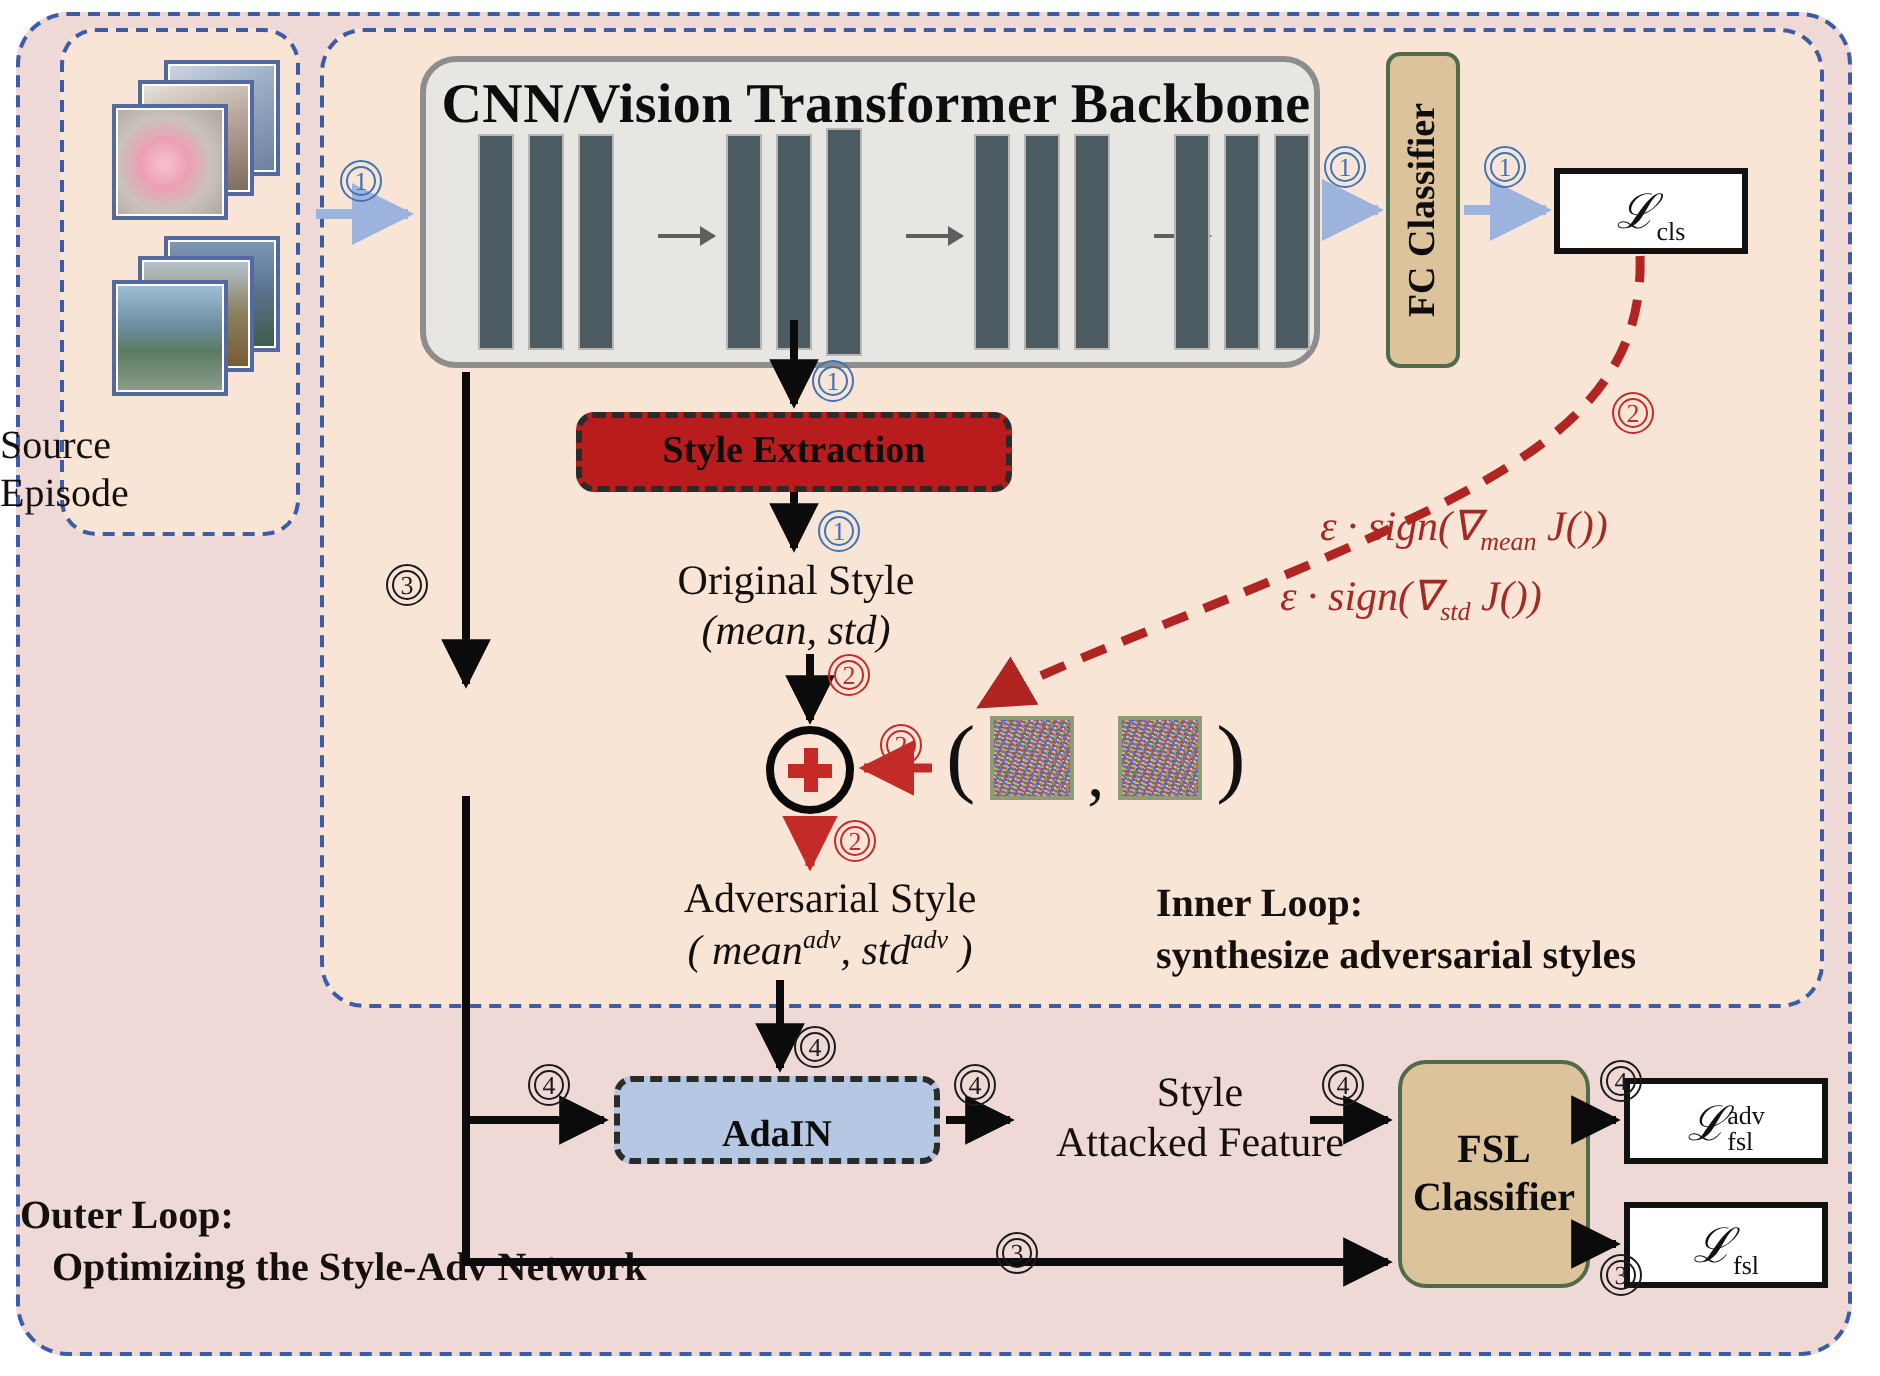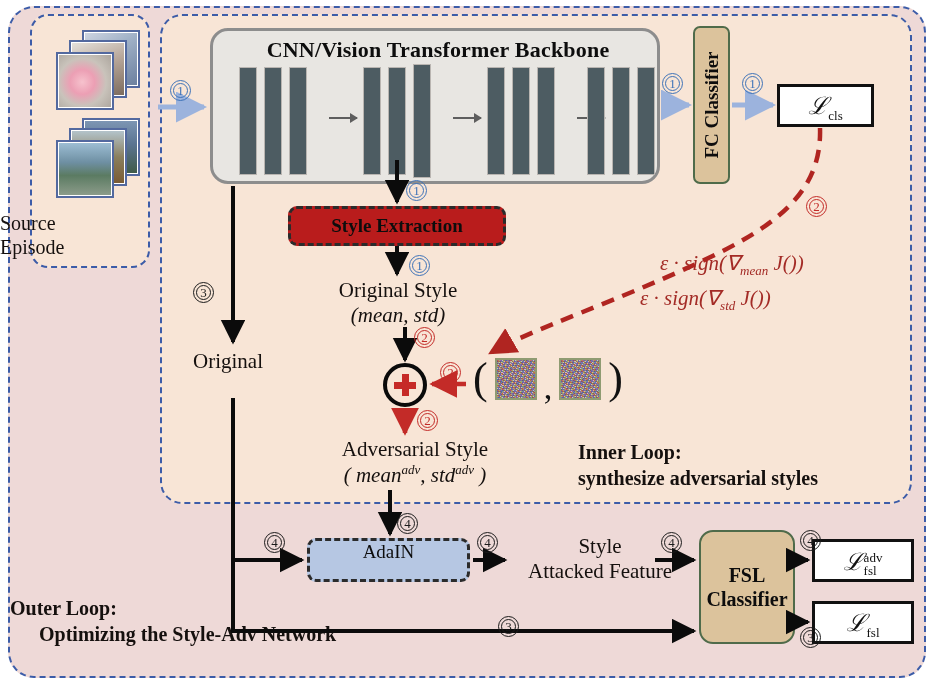--- a/index.html
+++ b/index.html
@@ -38,21 +38,21 @@
 
   .src-label{position:absolute;left:0;width:120px;
              font-size:20px;color:#15100e;line-height:1.18;}
 
   
   .backbone{
     position:absolute;left:210px;top:28px;width:450px;height:156px;
     background:#e8e6e2;border:3px solid #8d8d8d;border-radius:18px;box-sizing:border-box;
   }
   .backbone-title{position:absolute;left:0;top:6px;width:450px;text-align:center;
-    font-weight:bold;font-size:22px;color:#0d0d0d;letter-spacing:.2px;}
+    font-weight:bold;font-size:28px;color:#0d0d0d;letter-spacing:.2px;}
   .bgroup{position:absolute;top:36px;height:108px;display:flex;gap:7px;}
   .bar{width:18px;height:108px;background:#4d5c62;border:1px solid #b9b5b1;box-sizing:border-box;}
   .bar.tall{height:114px;margin-top:-3px;}
   .barrow{position:absolute;top:86px;width:28px;height:2px;background:#5e5e5e;}
   .barrow:after{content:"";position:absolute;right:-1px;top:-4px;border-left:8px solid #5e5e5e;
     border-top:5px solid transparent;border-bottom:5px solid transparent;}
 
   
   .style-extract{
     position:absolute;left:288px;top:206px;width:218px;height:40px;
@@ -72,22 +72,22 @@
     position:absolute;background:#ffffff;border:3px solid #111111;box-sizing:border-box;
     display:flex;align-items:center;justify-content:center;color:#111;
   }
   #loss-cls{left:777px;top:84px;width:97px;height:43px;}
   #loss-fsl-adv{left:812px;top:539px;width:102px;height:43px;}
   #loss-fsl{left:812px;top:601px;width:102px;height:43px;}
 
   .adain{
     position:absolute;left:307px;top:538px;width:163px;height:44px;
     background:#b6c7e3;border:3px dashed #2b2b2b;border-radius:9px;box-sizing:border-box;
-    display:flex;align-items:flex-start;justify-content:center;
-    font-weight:normal;font-size:19px;color:#0d0d0d;
+    display:flex;align-items:flex-end;justify-content:center;
+    font-weight:bold;font-size:19px;color:#0d0d0d;
   }
   .fsl-classifier{
     position:absolute;left:699px;top:530px;width:96px;height:114px;
     background:#dcc39c;border:2.5px solid #4f6b4a;border-radius:14px;box-sizing:border-box;
     display:flex;flex-direction:column;align-items:center;justify-content:center;
     font-weight:bold;font-size:20px;color:#0d0d0d;line-height:1.22;text-align:center;
   }
 
   
   .noise{
@@ -204,21 +204,20 @@
     <span class="cal">ℒ<sub style="font-style:normal;font-size:13px;">cls</sub></span>
   </div>
 
   <div class="style-extract">
     <span>Style Extraction</span>
   </div>
 
   <div class="lbl center ital" style="left:300px;top:303px;width:196px;font-size:21px;">(mean, std)</div>
   <div class="lbl center" style="left:300px;top:278px;width:196px;font-size:21px;">Original Style</div>
 
-  <div class="lbl center" style="left:158px;top:349px;width:140px;font-size:21px;">Original</div>
 
   <div class="plusnode"></div>
 
   <div style="position:absolute;left:473px;top:357px;display:flex;align-items:center;gap:7px;">
     <span class="paren">(</span>
     <span class="noise"></span>
     <span class="comma">,</span>
     <span class="noise"></span>
     <span class="paren">)</span>
   </div>
@@ -247,21 +246,21 @@
 
   <div class="lossbox" id="loss-fsl-adv">
     <span class="cal">ℒ<span style="display:inline-block;font-style:normal;font-size:13px;line-height:1;vertical-align:middle;text-align:left;"><span style="display:block;">adv</span><span style="display:block;">fsl</span></span></span>
   </div>
 
   <div class="lossbox" id="loss-fsl">
     <span class="cal">ℒ<sub style="font-style:normal;font-size:13px;">fsl</sub></span>
   </div>
 
   <div class="lbl bold" style="left:10px;top:596px;font-size:20px;">Outer Loop:</div>
-  <div class="lbl bold" style="left:26px;top:622px;font-size:20px;margin-left:13px;">Optimizing the Style-Adv Network</div>
+  <div class="lbl bold" style="left:26px;top:622px;font-size:20px;">Optimizing the Style-Adv Network</div>
 
   <svg class="arrows" viewBox="0 0 940 688">
     <defs>
       <marker id="ablue" markerWidth="7" markerHeight="7" refX="5.6" refY="3.1" orient="auto">
         <path d="M0,0 L6.2,3.1 L0,6.2 z" fill="#9cb3dd"></path>
       </marker>
       <marker id="ablack" markerWidth="7" markerHeight="7" refX="5.6" refY="3.1" orient="auto">
         <path d="M0,0 L6.2,3.1 L0,6.2 z" fill="#0b0b0b"></path>
       </marker>
       <marker id="ared" markerWidth="7" markerHeight="7" refX="5.6" refY="3.1" orient="auto">

